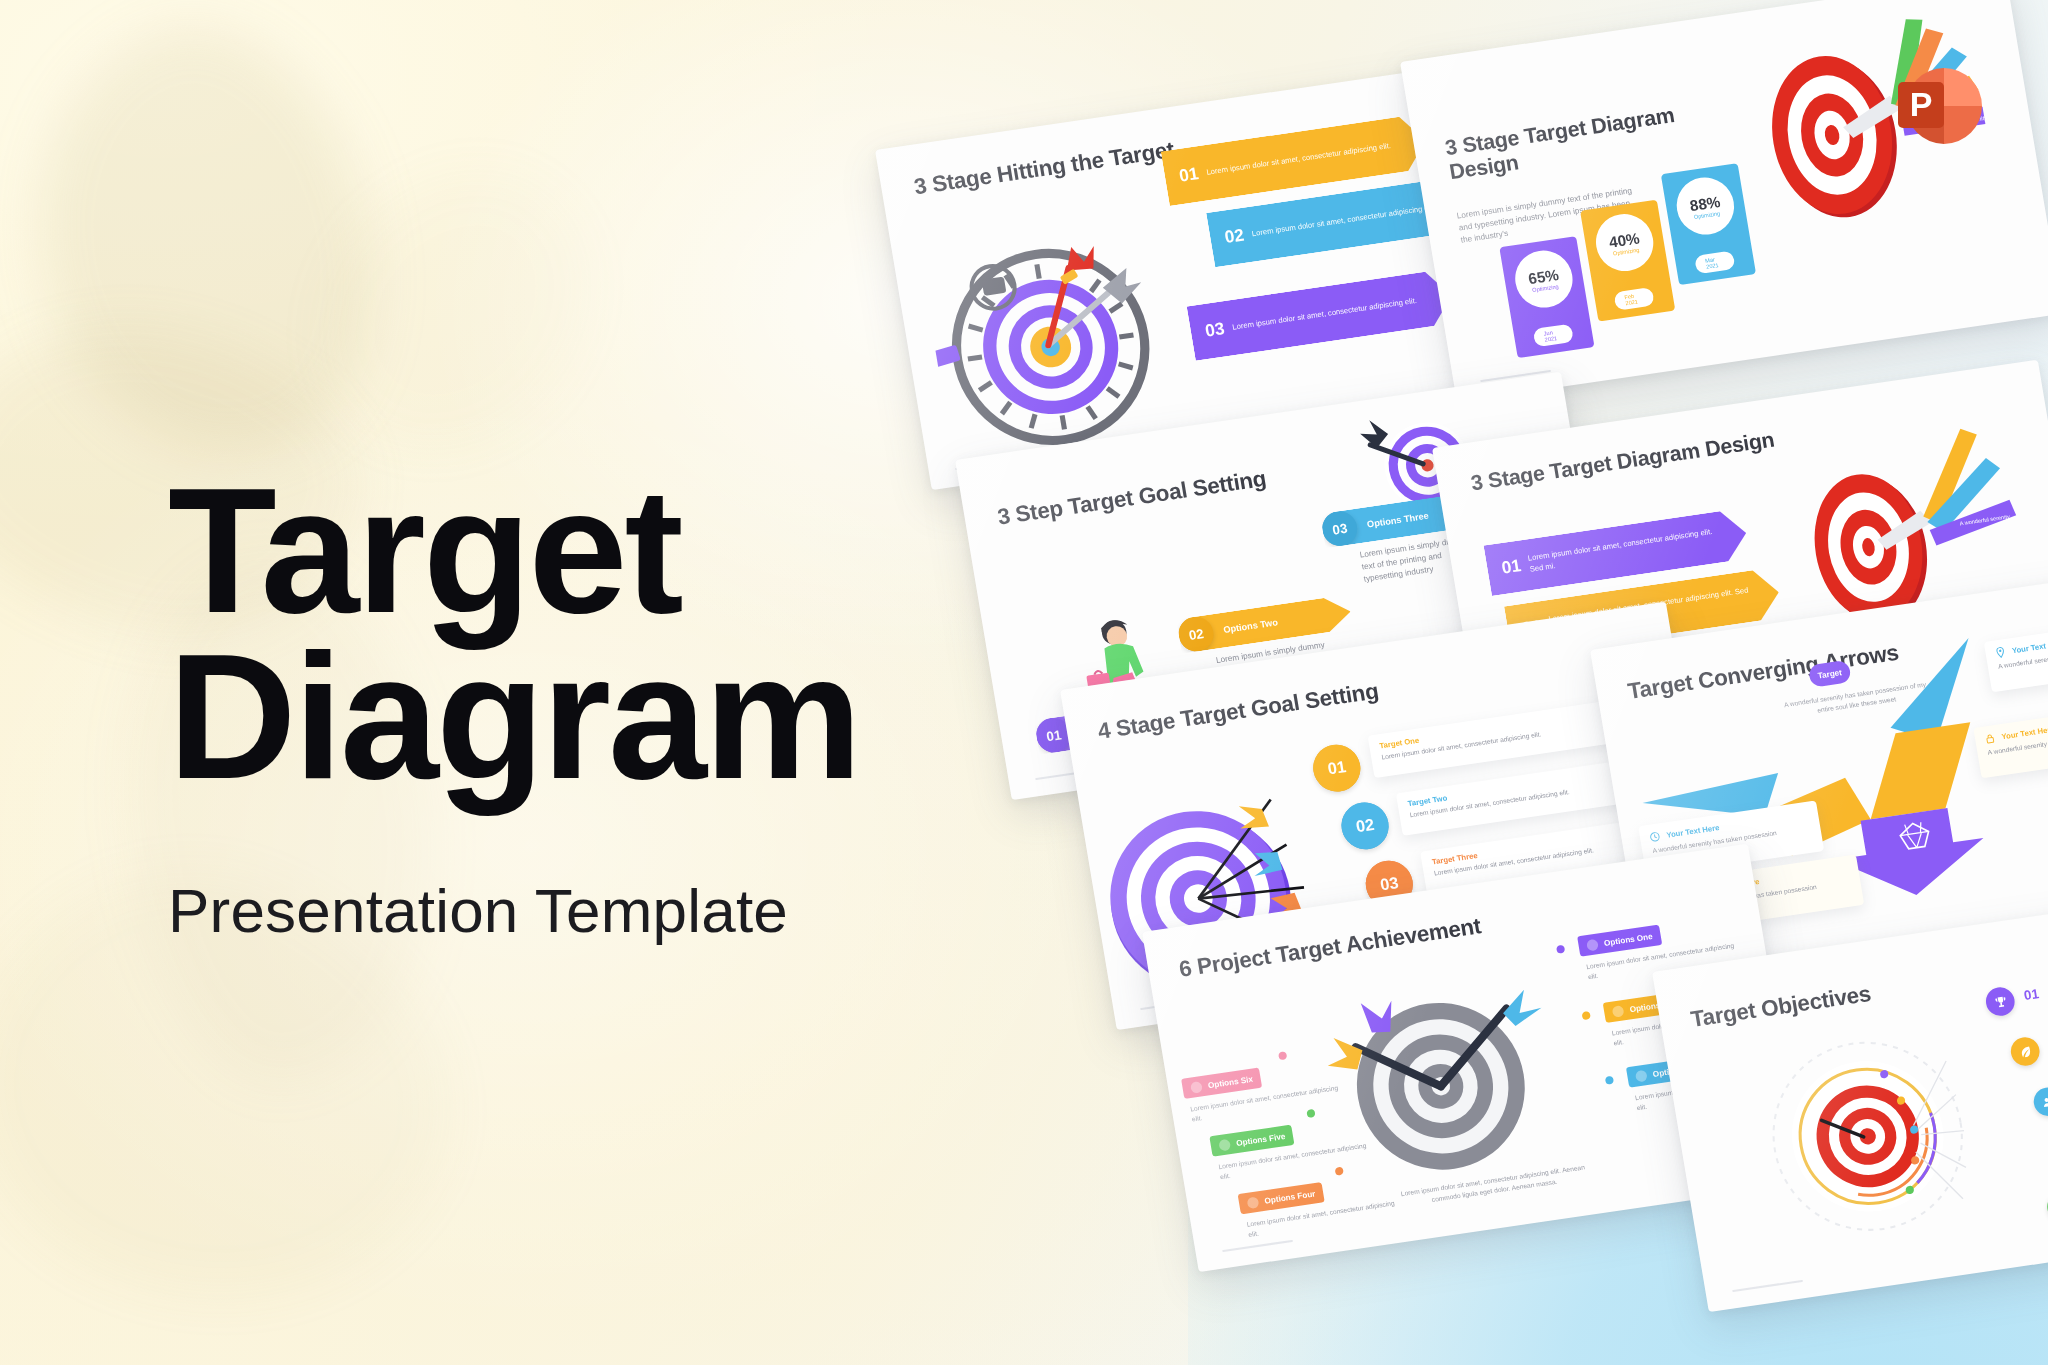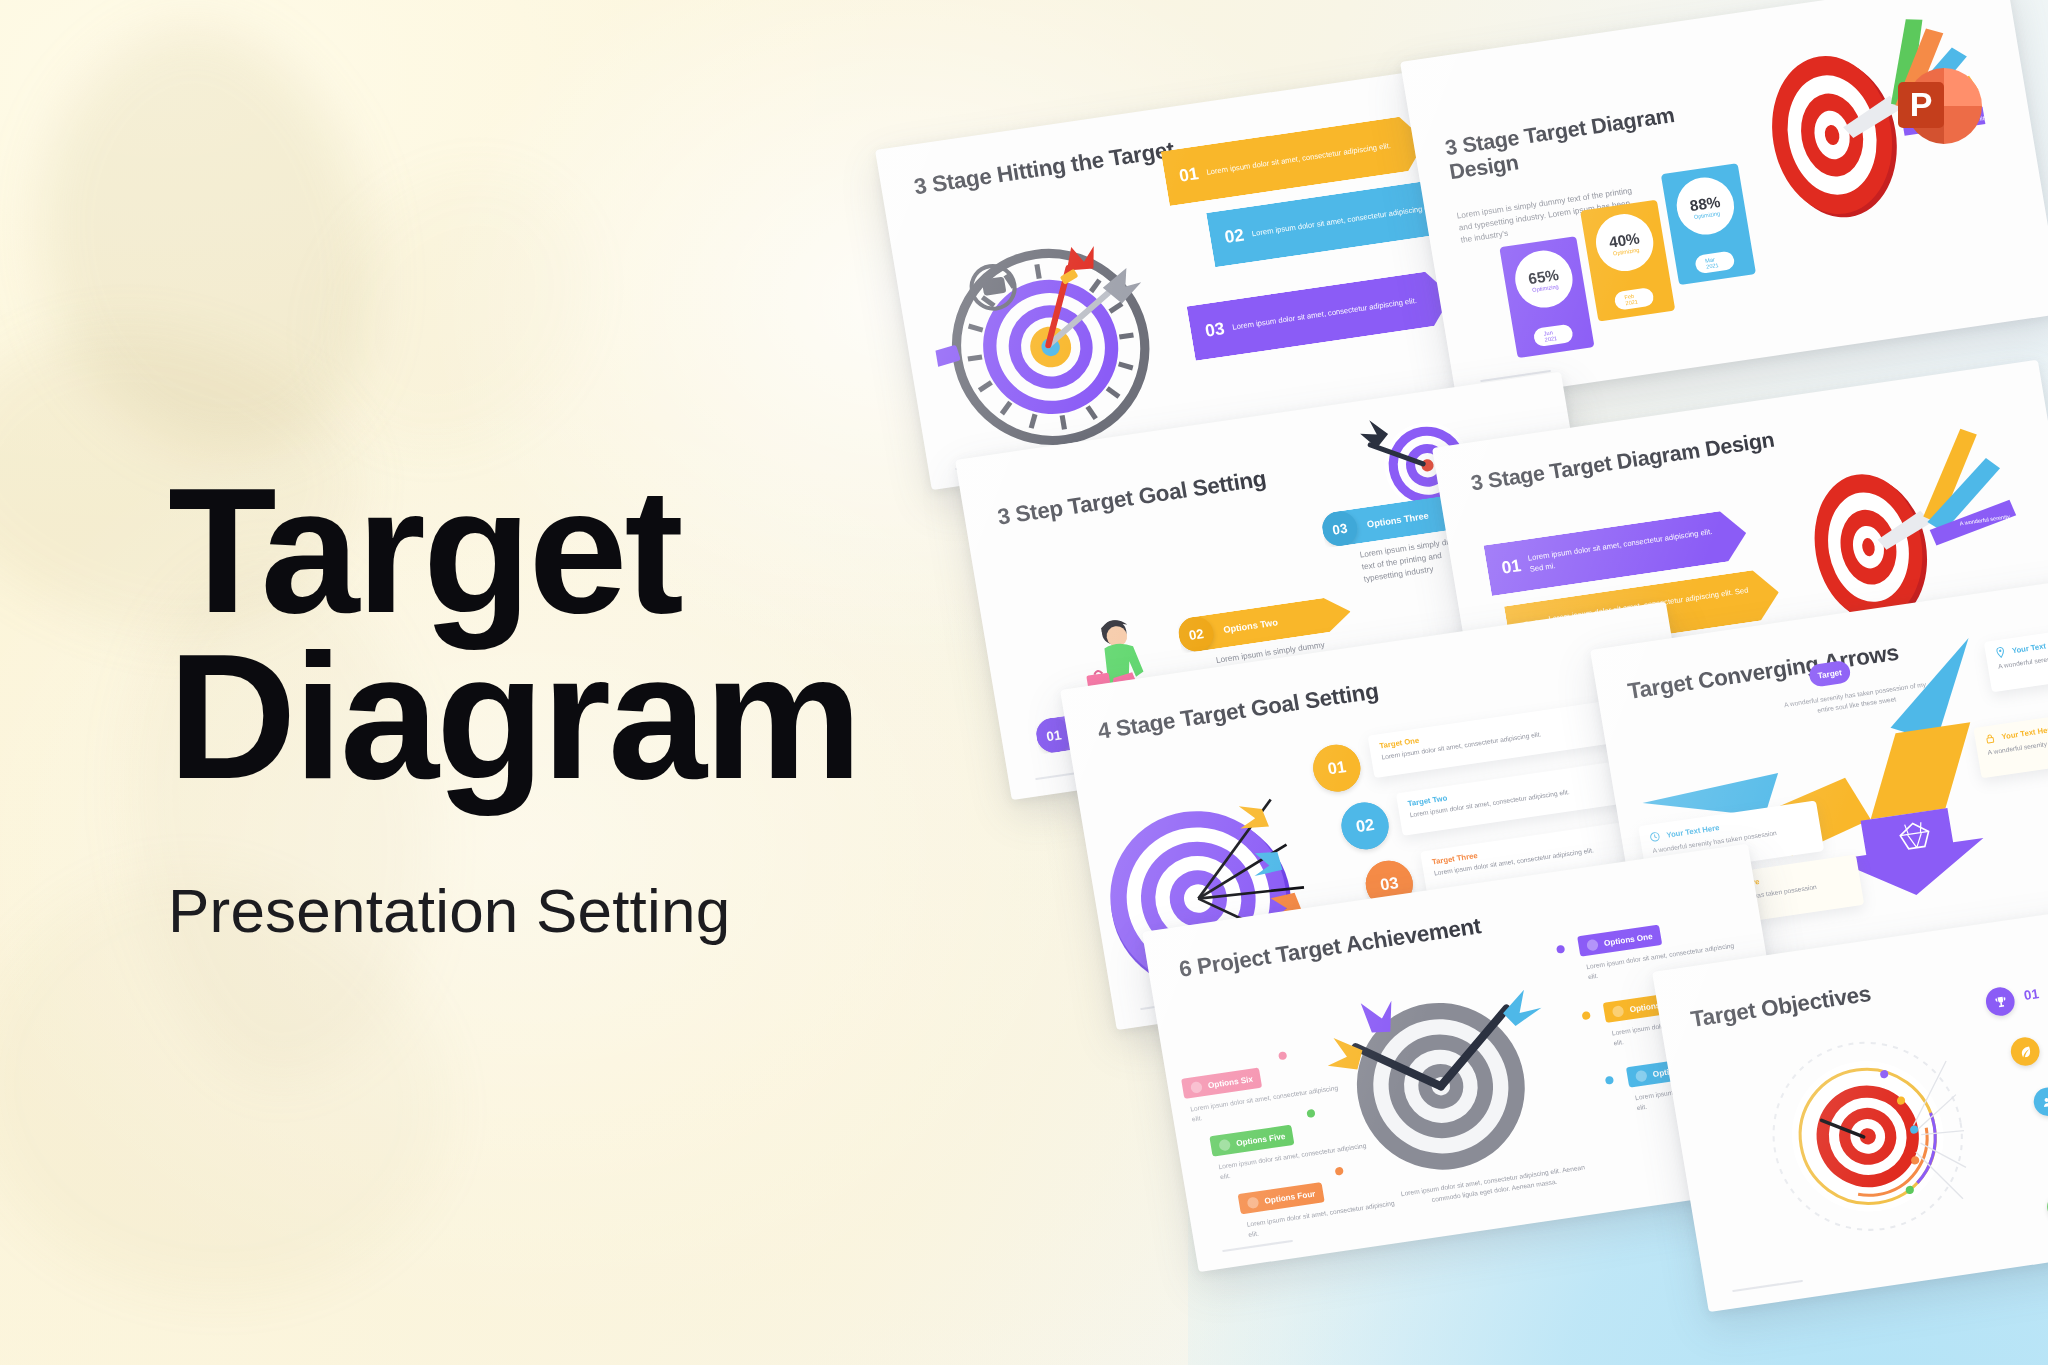--- a/index.html
+++ b/index.html
@@ -120,21 +120,21 @@
   <div class="leaf l3"></div>
   <div class="leaf l4"></div>
   <div class="leaf l5"></div>
   <div class="bg-sheen"></div>
   <div class="bg-blue"></div>
 </div>
 
 <div id="hero">
   <div id="title">Target
 Diagram</div>
-  <div id="subtitle">Presentation Setting</div>
+  <div id="subtitle">Presentation Template</div>
 </div>
 
 <div id="ppt-logo">
   <svg viewBox="0 0 100 100" width="100" height="100">
     <defs>
       <clipPath id="clipC">
           <circle cx="56" cy="50" r="38"></circle>
         </clipPath>
     </defs>
     <g clip-path="url(#clipC)">

